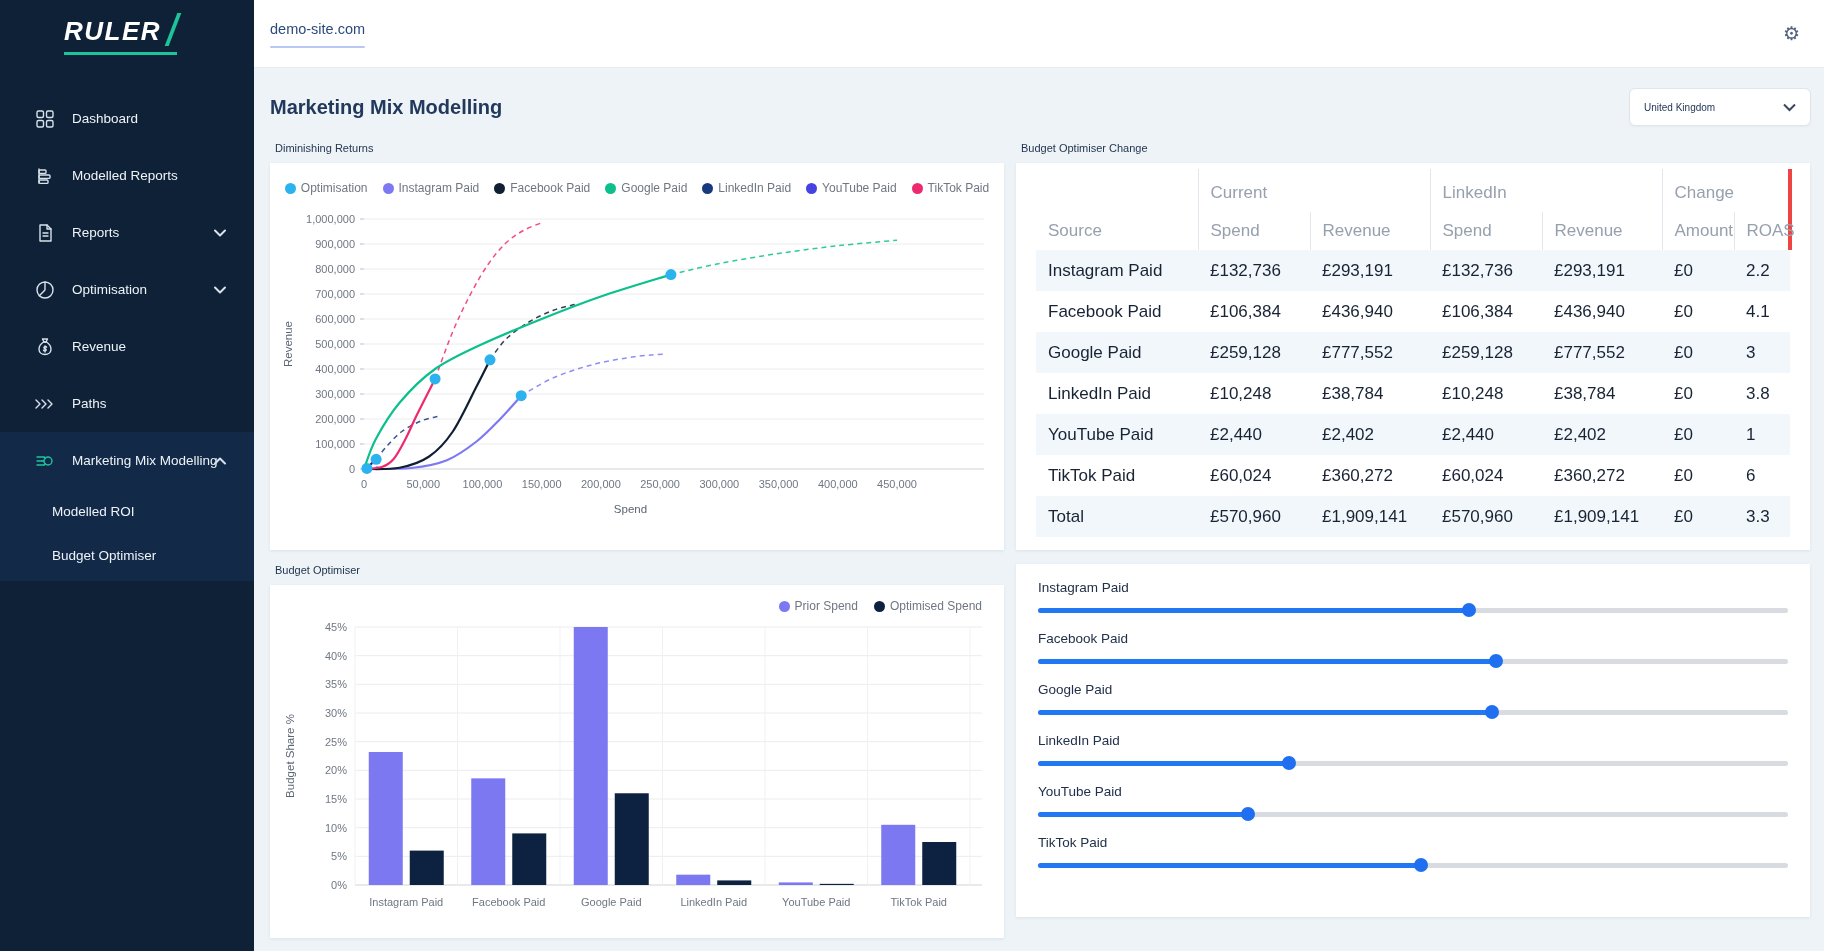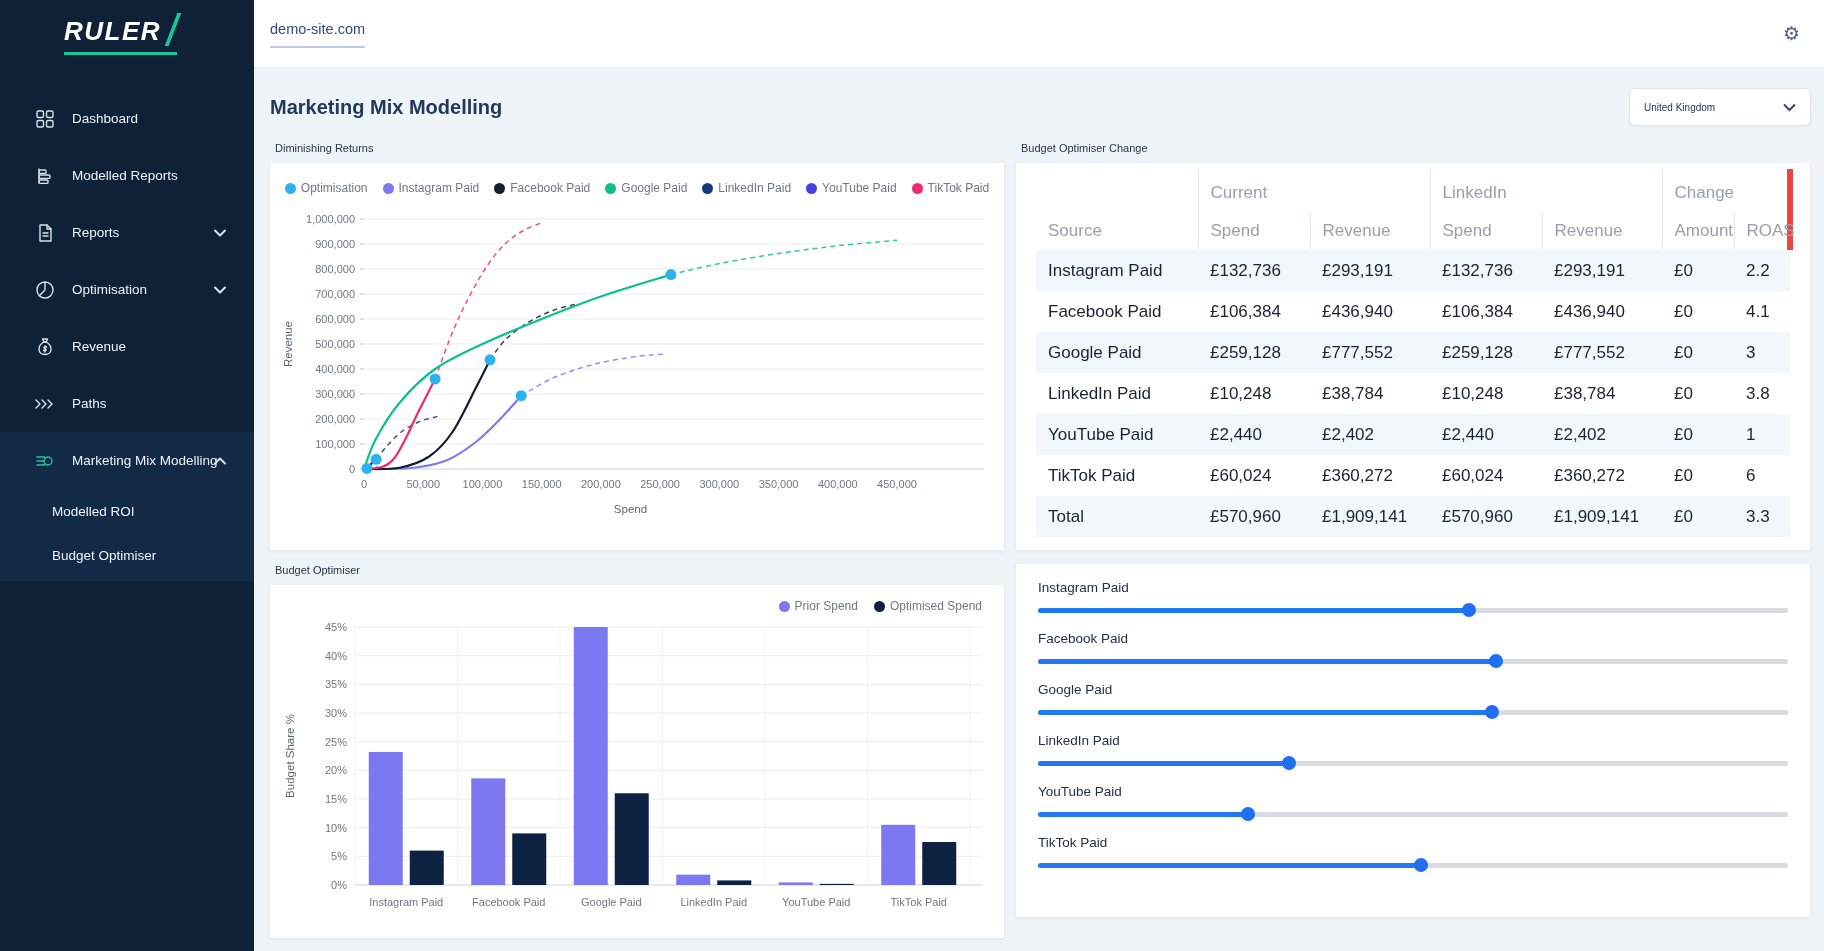--- a/index.html
+++ b/index.html
@@ -47,21 +47,21 @@
   .legend{display:flex;justify-content:center;gap:15px;font-size:12px;color:#6f7782;height:26px;align-items:center}
   .legend-item{display:flex;align-items:center;gap:5px;cursor:pointer}
   .legend-item .dot{width:11px;height:11px;border-radius:50%;display:inline-block}
 
   
   .card-table{height:387px;padding:6px 20px 0}
   table{width:100%;border-collapse:collapse;font-size:17px;color:#182334;table-layout:fixed}
   thead th{color:#96a1ad;font-weight:normal;text-align:left;padding:9px 12px}
   thead tr.grp th{padding-top:14px}
   thead th.sep{border-left:1px solid #e1e7ed}
-  thead th.repr{border-right:6px solid #ef4444}
+  thead th.repr{border-right:4px solid #ef4444}
   tbody td{padding:0 12px;height:41px}
   tbody tr.striped{background:#f1f7fa}
 
   
   .card-bar{height:353px;position:relative}
   .bar-legend{position:absolute;top:14px;right:22px;display:flex;gap:16px;font-size:12px;color:#6f7782}
 
   
   .card-ctl{height:353px;padding:16px 22px 0}
   .slider-row{margin-bottom:14px}

